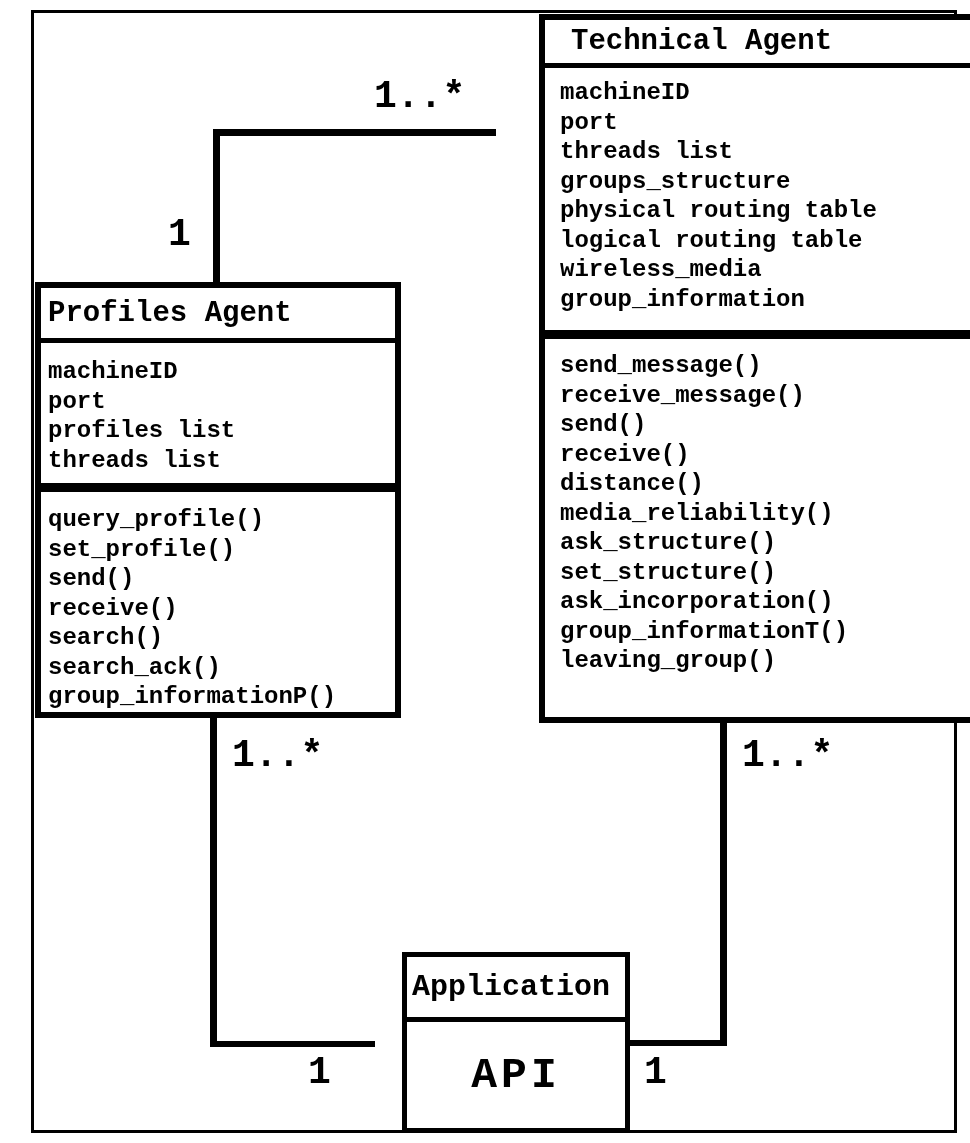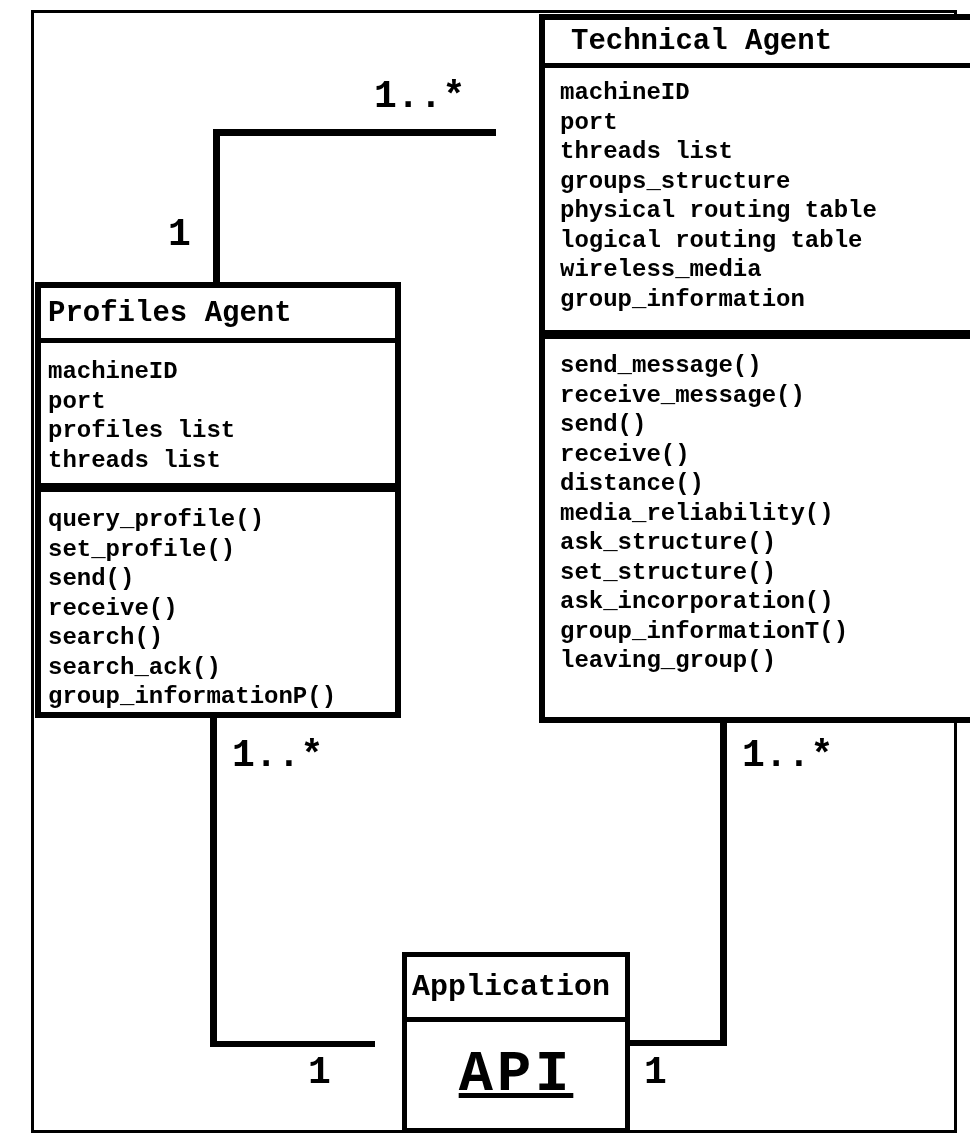--- a/index.html
+++ b/index.html
@@ -47,23 +47,22 @@
   #technical-box .methods { padding: 12px 0 0 15px; }
   #profiles-box .attrs { padding: 14px 0 8px 7px; }
   #profiles-box .methods { padding: 13px 0 0 7px; }
   .member-line { white-space: pre; }
 
   .app-body {
     display: flex;
     align-items: center;
     justify-content: center;
     height: calc(100% - 65px);
-    font-size: 57px;
+    font-size: 43px;
     letter-spacing: 4px;
-    text-decoration: underline;
   }
 
   .conn { position: absolute; background: #000000; }
   #conn-pt-h { left: 213px; top: 129px;  width: 283px; height: 7px; }
   #conn-pt-v { left: 213px; top: 129px;  width: 7px;   height: 153px; }
   #conn-pa-v { left: 210px; top: 715px;  width: 7px;   height: 332px; }
   #conn-pa-h { left: 210px; top: 1041px; width: 165px; height: 6px; }
   #conn-ta-v { left: 720px; top: 716px;  width: 7px;   height: 330px; }
   #conn-ta-h { left: 595px; top: 1040px; width: 132px; height: 6px; }
 

